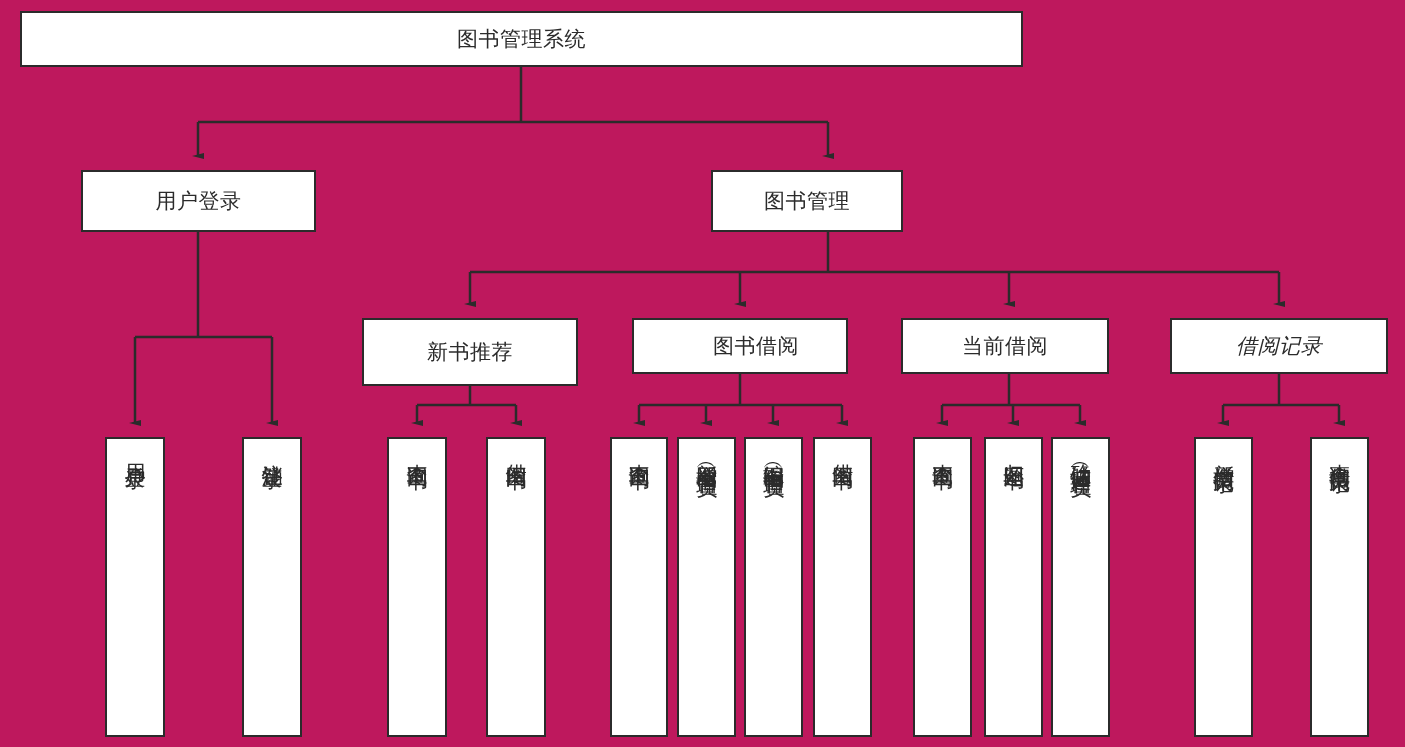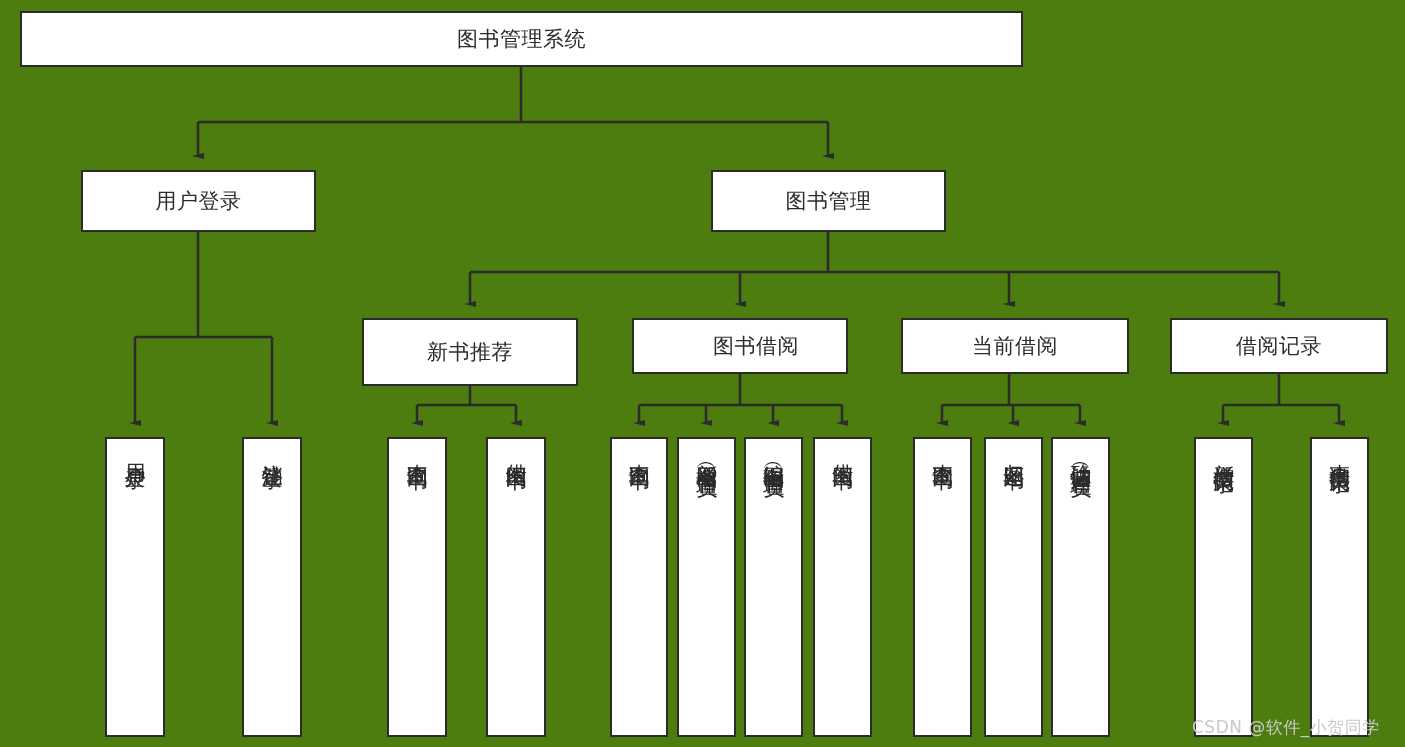--- a/index.html
+++ b/index.html
@@ -8,21 +8,21 @@
     padding: 0;
     background: #ffffff;
   }
   body {
     font-family: "DejaVu Sans", "Liberation Sans", sans-serif;
   }
   #canvas {
     position: relative;
     width: 1405px;
     height: 747px;
-    background: #4d7c0f;
+    background: #be185d;
     overflow: hidden;
   }
   svg.edges {
     position: absolute;
     left: 0;
     top: 0;
     width: 1405px;
     height: 747px;
     pointer-events: none;
   }
@@ -111,33 +111,33 @@
       </g>
   </svg>
 
   <div id="nodes-layer">
       <div class="node" style="left: 20px; top: 11px; width: 1003px; height: 56px;">
         <span class="label">图书管理系统</span>
       </div>
       <div class="node" style="left: 81px; top: 170px; width: 235px; height: 62px;">
         <span class="label">用户登录</span>
       </div>
-      <div class="node" style="left: 711px; top: 170px; width: 235px; height: 62px;">
+      <div class="node" style="left: 711px; top: 170px; width: 192px; height: 62px;">
         <span class="label">图书管理</span>
       </div>
       <div class="node" style="left: 362px; top: 318px; width: 216px; height: 68px;">
         <span class="label">新书推荐</span>
       </div>
       <div class="node" style="left: 632px; top: 318px; width: 216px; height: 56px; padding-left: 32px;">
         <span class="label">图书借阅</span>
       </div>
-      <div class="node" style="left: 901px; top: 318px; width: 228px; height: 56px;">
+      <div class="node" style="left: 901px; top: 318px; width: 208px; height: 56px;">
         <span class="label">当前借阅</span>
       </div>
-      <div class="node" style="left: 1170px; top: 318px; width: 218px; height: 56px;">
+      <div class="node" style="left: 1170px; top: 318px; width: 218px; height: 56px; font-style: italic;">
         <span class="label">借阅记录</span>
       </div>
       <div class="node leaf" style="left: 105px; top: 437px; width: 60px; height: 300px;">
         <span class="label">用户登录</span>
       </div>
       <div class="node leaf" style="left: 242px; top: 437px; width: 60px; height: 300px;">
         <span class="label">注销登录</span>
       </div>
       <div class="node leaf" style="left: 387px; top: 437px; width: 60px; height: 300px;">
         <span class="label">查询图书</span>
@@ -167,14 +167,13 @@
         <span class="label">确认归还（管理员）</span>
       </div>
       <div class="node leaf" style="left: 1194px; top: 437px; width: 59px; height: 300px;">
         <span class="label">新增借阅记录</span>
       </div>
       <div class="node leaf" style="left: 1310px; top: 437px; width: 59px; height: 300px;">
         <span class="label">查询借阅记录</span>
       </div>
     </div>
 
-  <div class="watermark" style="left: 1192px; top: 716px;">CSDN @软件_小贺同学</div>
 </div>
 
 </body></html>

